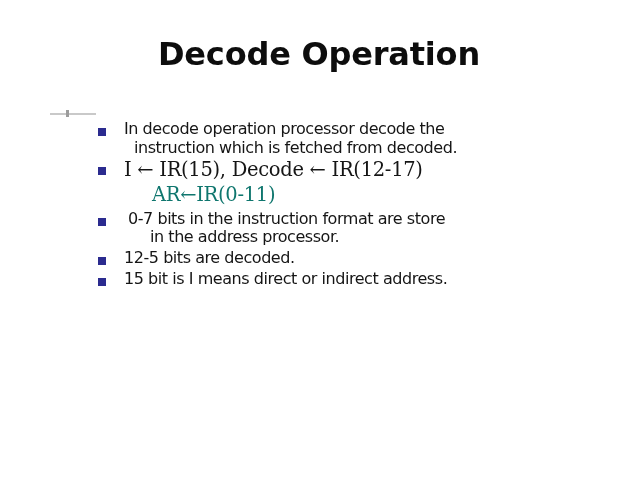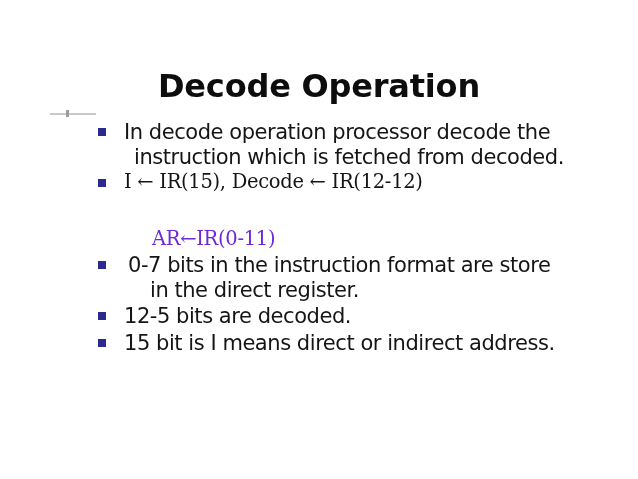--- a/index.html
+++ b/index.html
@@ -27,21 +27,20 @@
     right: 0;
     top: 36px;
     text-align: center;
     font-family: "DejaVu Sans", sans-serif;
     font-weight: bold;
     font-size: 32px;
     line-height: 1.15;
     letter-spacing: -0.2px;
     color: #0d0d0d;
     white-space: nowrap;
-    margin-top: 32px;
   }
 
   #scan-line {
     position: absolute;
     left: 50px;
     top: 113px;
     width: 46px;
     height: 2px;
     background: #c9c9c9;
   }
@@ -78,42 +77,41 @@
     top: 8px;
     width: 8px;
     height: 8px;
     background: #2b2b8f;
     display: block;
   }
 
   .bullet-text {
     display: block;
     font-family: "DejaVu Sans", sans-serif;
-    font-size: 21px;
+    font-size: 16px;
     line-height: 1.17;
     color: #151515;
     letter-spacing: -0.45px;
     white-space: pre-line;
   }
 
   .bullet-text.serif-ish {
     font-family: "DejaVu Serif", serif;
     font-size: 19.5px;
     letter-spacing: -0.3px;
   }
 
   .sub-line {
     display: block;
     font-family: "DejaVu Serif", serif;
     font-size: 19.5px;
     line-height: 1.3;
-    color: #6d28d9;
+    color: #0f766e;
     letter-spacing: -0.3px;
     padding-left: 28px;
-    margin-top: 32px;
   }
 
   .wrap-line {
     display: block;
     padding-left: 10px;
   }
 
   .wrap-line.more {
     padding-left: 22px;
   }
@@ -131,28 +129,28 @@
   <div id="bullet-list">
 
     <div class="bullet-item">
       <span class="bullet-marker"></span>
       <span class="bullet-text">In decode operation processor decode the</span>
       <span class="bullet-text wrap-line">instruction which is fetched from decoded.</span>
     </div>
 
     <div class="bullet-item">
       <span class="bullet-marker"></span>
-      <span class="bullet-text serif-ish">I ← IR(15), Decode ← IR(12-12)</span>
+      <span class="bullet-text serif-ish">I ← IR(15), Decode ← IR(12-17)</span>
       <span class="sub-line">AR←IR(0-11)</span>
     </div>
 
     <div class="bullet-item indent-extra">
       <span class="bullet-marker"></span>
       <span class="bullet-text">0-7 bits in the instruction format are store</span>
-      <span class="bullet-text wrap-line more">in the direct register.</span>
+      <span class="bullet-text wrap-line more">in the address processor.</span>
     </div>
 
     <div class="bullet-item">
       <span class="bullet-marker"></span>
       <span class="bullet-text">12-5 bits are decoded.</span>
     </div>
 
     <div class="bullet-item">
       <span class="bullet-marker"></span>
       <span class="bullet-text">15 bit is I means direct or indirect address.</span>

